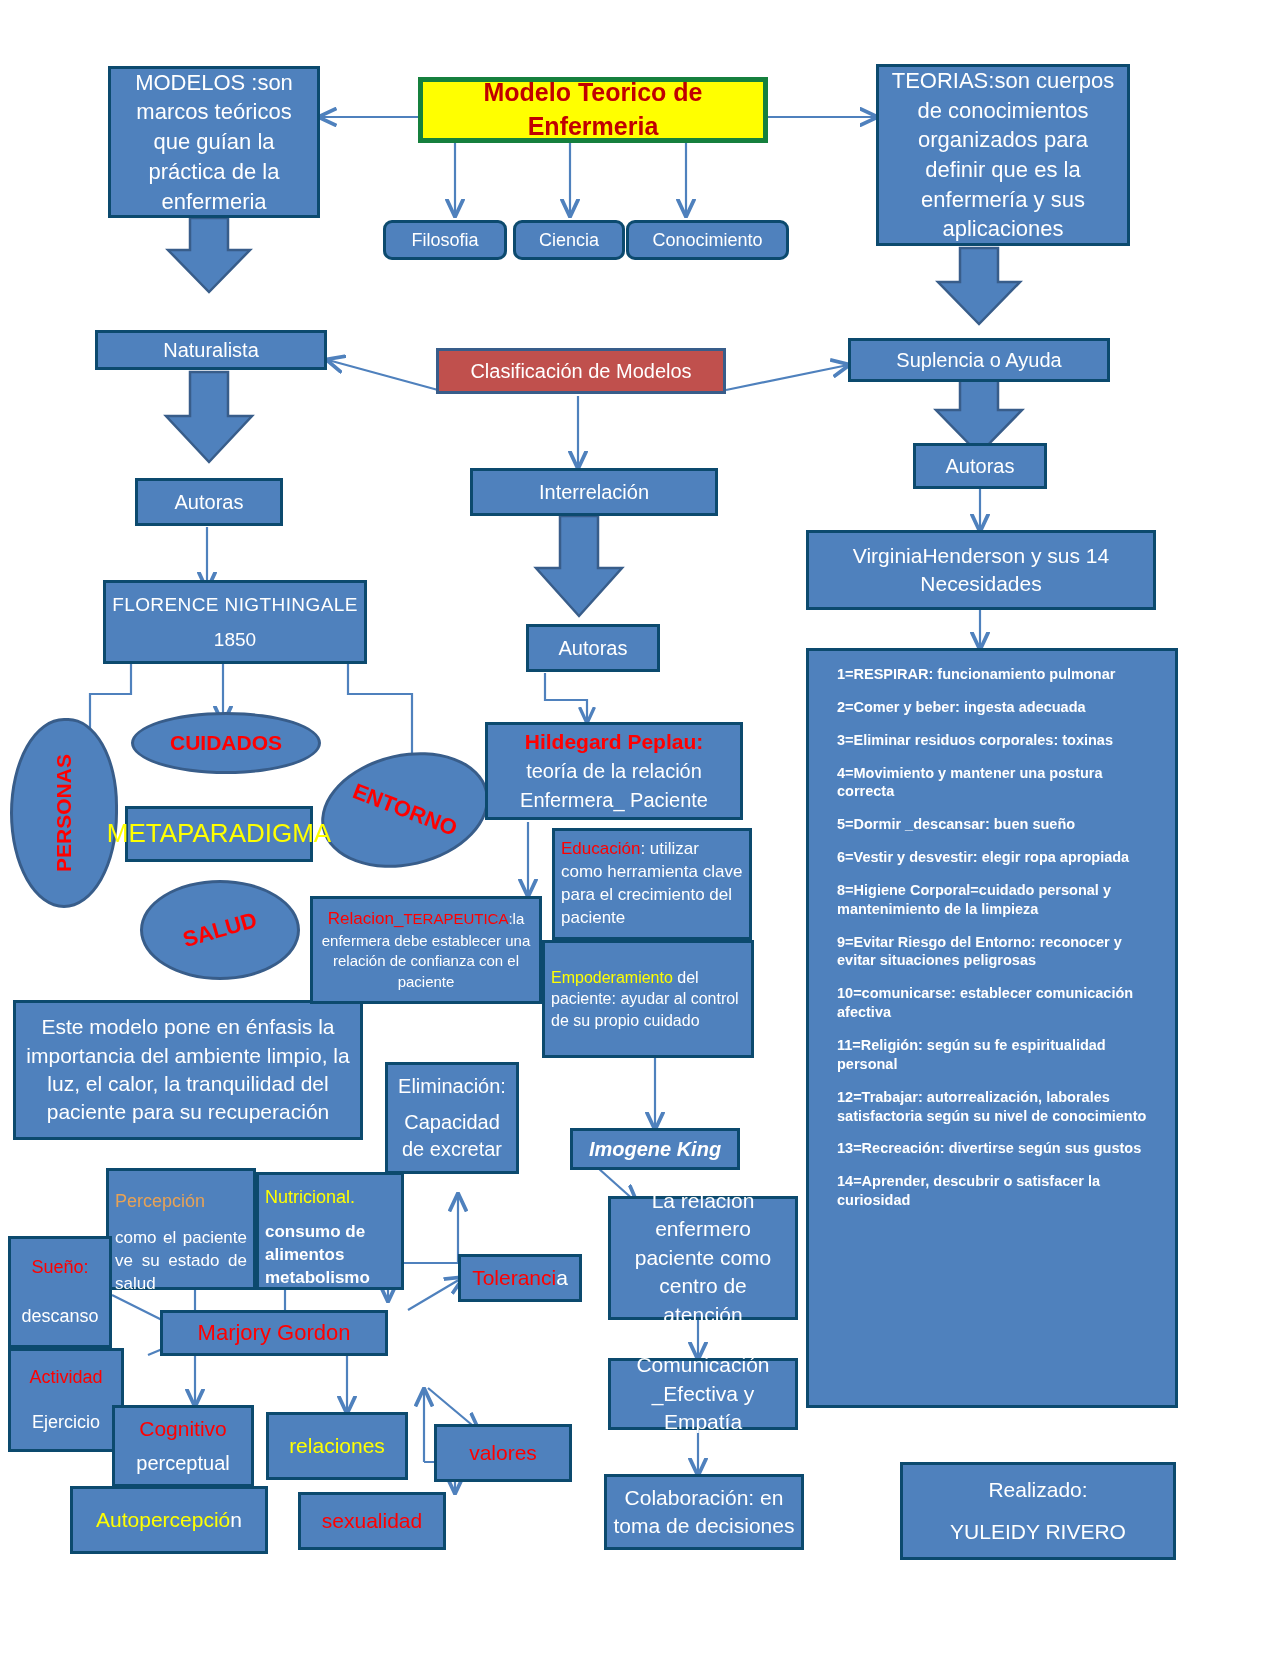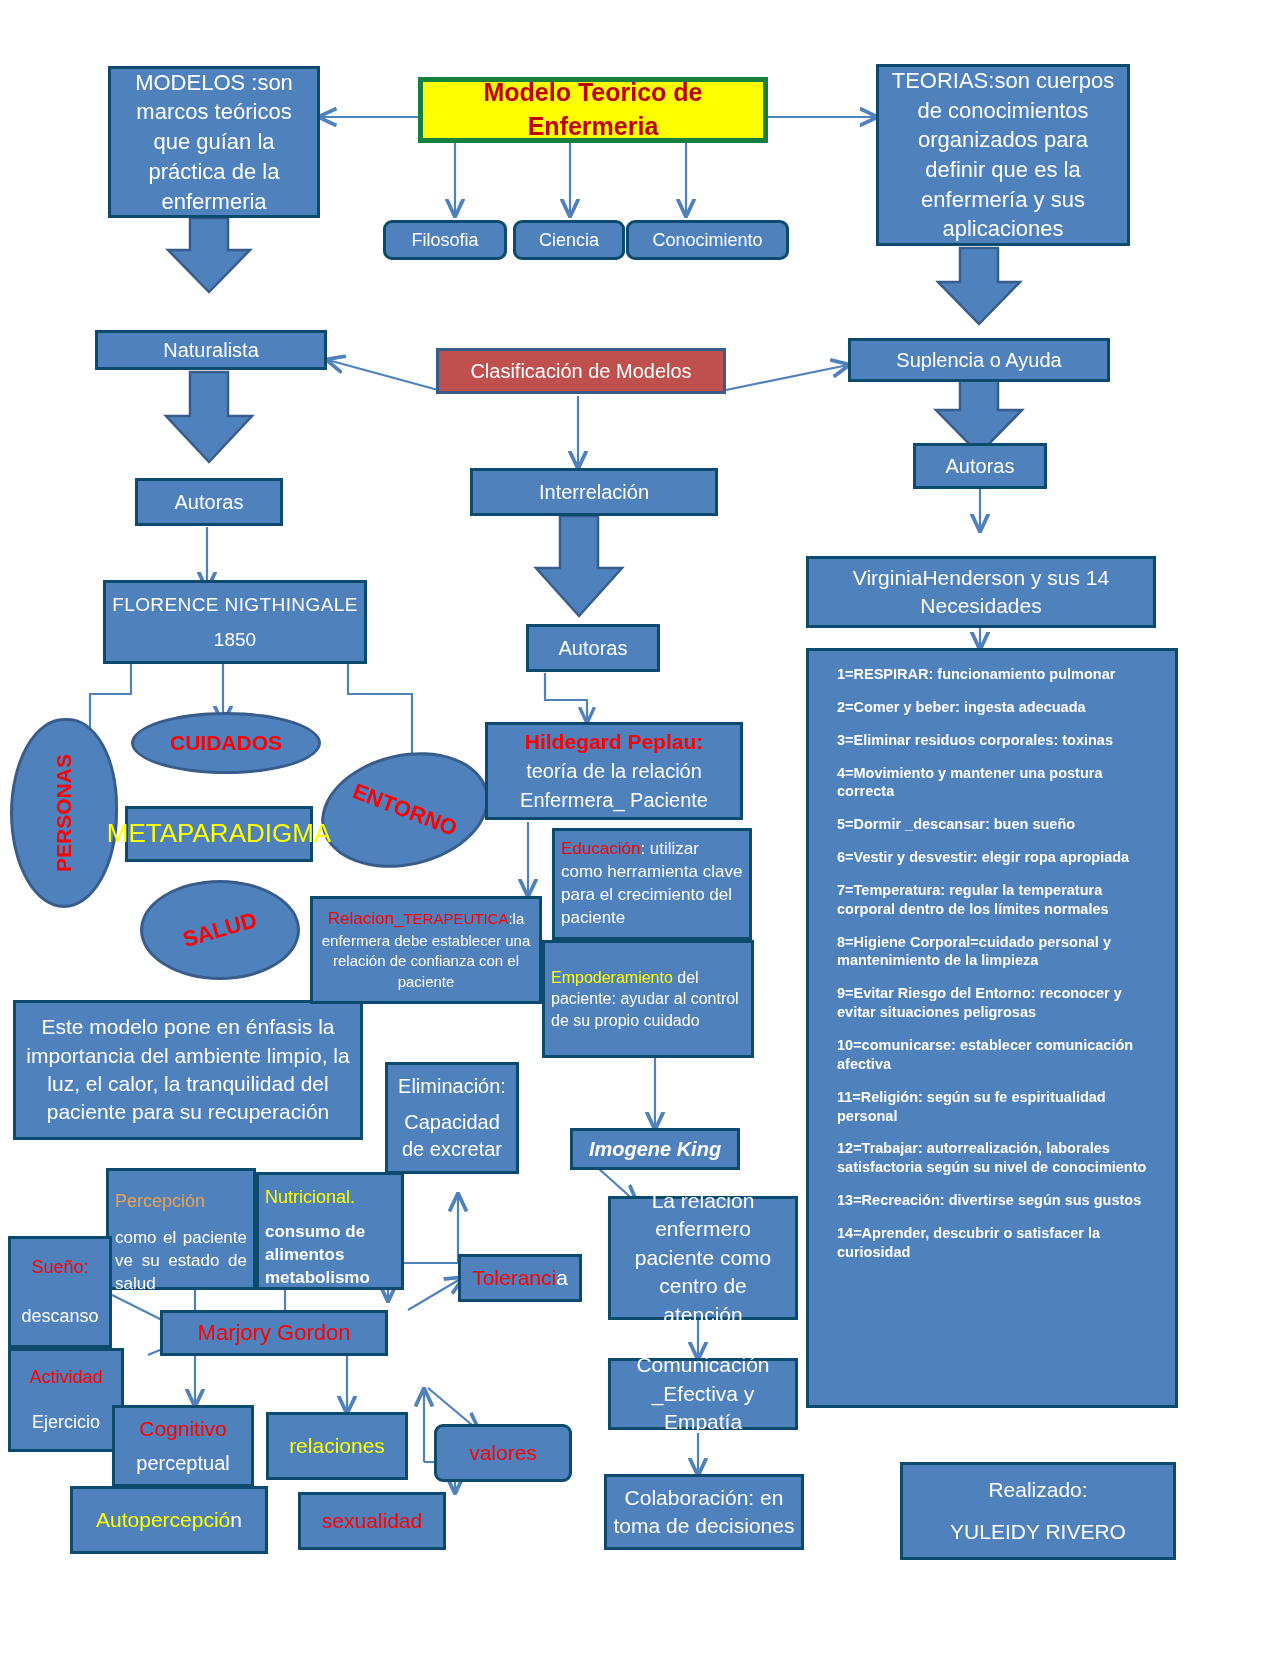--- a/index.html
+++ b/index.html
@@ -271,32 +271,31 @@
   </div>
 
   <div class="box f21" style="left:608px;top:1358px;width:190px;height:72px;">
     <span>Comunicación _Efectiva y Empatía</span>
   </div>
 
   <div class="box f21" style="left:604px;top:1474px;width:200px;height:76px;">
     <span>Colaboración: en toma de decisiones</span>
   </div>
 
-  <div class="box f21" style="left:806px;top:530px;width:350px;height:72px;margin-top:26px;">
+  <div class="box f21" style="left:806px;top:530px;width:350px;height:80px;">
     <span>VirginiaHenderson y sus 14 Necesidades</span>
   </div>
 
   <div class="box needs" style="left:806px;top:648px;width:372px;height:760px;" id="needsbox">
   <p>1=RESPIRAR: funcionamiento pulmonar</p>
       <p>2=Comer y beber: ingesta adecuada</p>
       <p>3=Eliminar residuos corporales: toxinas</p>
       <p>4=Movimiento y mantener una postura correcta</p>
       <p>5=Dormir _descansar: buen sueño</p>
       <p>6=Vestir y desvestir: elegir ropa apropiada</p>
-      <p>7=Temperatura: regular la temperatura corporal dentro de los límites normales</p>
       <p>8=Higiene Corporal=cuidado personal y mantenimiento de la limpieza</p>
       <p>9=Evitar Riesgo del Entorno: reconocer y evitar situaciones peligrosas</p>
       <p>10=comunicarse: establecer comunicación afectiva</p>
       <p>11=Religión: según su fe espiritualidad personal</p>
       <p>12=Trabajar: autorrealización, laborales satisfactoria según su nivel de conocimiento</p>
       <p>13=Recreación: divertirse según sus gustos</p>
       <p>14=Aprender, descubrir o satisfacer la curiosidad</p>
     </div>
 
   <div class="box f20" style="left:385px;top:1062px;width:134px;height:112px;justify-content:space-around;">
@@ -336,21 +335,21 @@
 
   <div class="box f20" style="left:112px;top:1405px;width:142px;height:82px;justify-content:space-around;">
     <span class="r" style="font-size:21px;">Cognitivo</span>
     <span>perceptual</span>
   </div>
 
   <div class="box f21" style="left:266px;top:1412px;width:142px;height:68px;">
     <span class="y">relaciones</span>
   </div>
 
-  <div class="box f21" style="left:434px;top:1424px;width:138px;height:58px;border-radius:9px;">
+  <div class="box f21" style="left:434px;top:1424px;width:138px;height:58px;">
     <span class="r">valores</span>
   </div>
 
   <div class="box f21" style="left:70px;top:1486px;width:198px;height:68px;">
     <span>
       <span class="y">Autopercepció</span><span>n</span>
     </span>
   </div>
 
   <div class="box f21" style="left:298px;top:1492px;width:148px;height:58px;">

